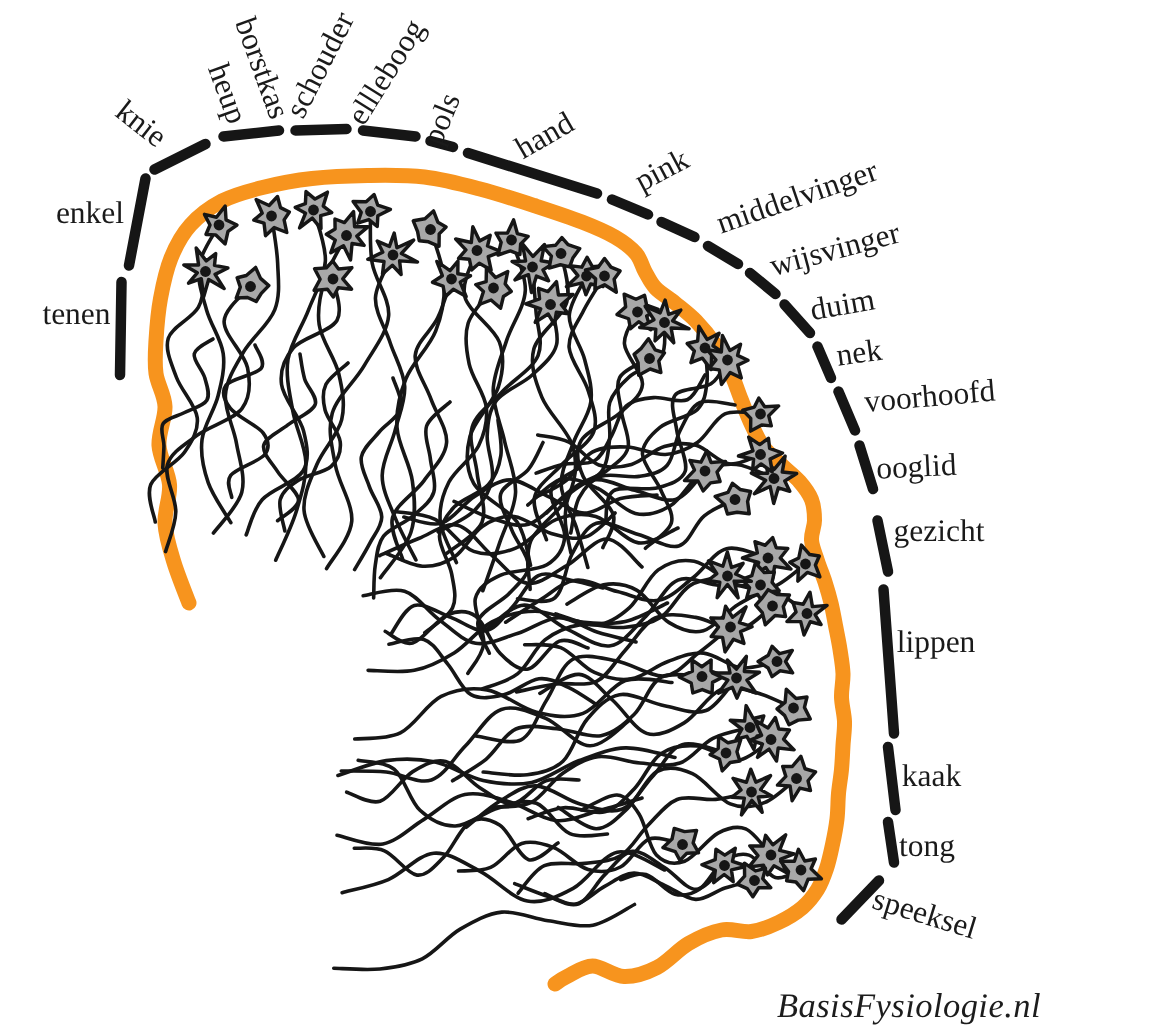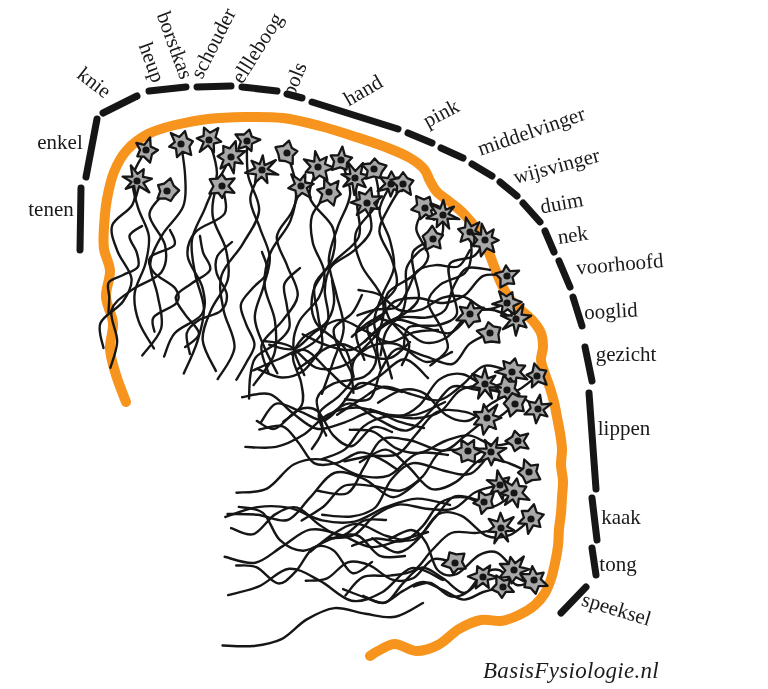--- a/index.html
+++ b/index.html
@@ -7,21 +7,21 @@
     position:relative;width:768px;height:689px;background:#ffffff;overflow:hidden;
     font-family:"Liberation Serif",serif;
   }
   .stage svg{position:absolute;left:0;top:0;}
   .lbl{
     font-family:"Liberation Serif",serif;
     font-size:21px;
     fill:#1a1a1a;
   }
   .watermark{
-    position:absolute;left:483px;top:658px;
+    position:absolute;left:518px;top:658px;
     font-family:"Liberation Serif",serif;
     font-style:italic;font-size:23px;color:#1c1c1c;letter-spacing:.3px;
     white-space:nowrap;
   }
 </style>
 </head>
 <body>
 
 <div class="stage">
   <svg id="diagram" width="768" height="689" viewBox="0 0 768 689">

